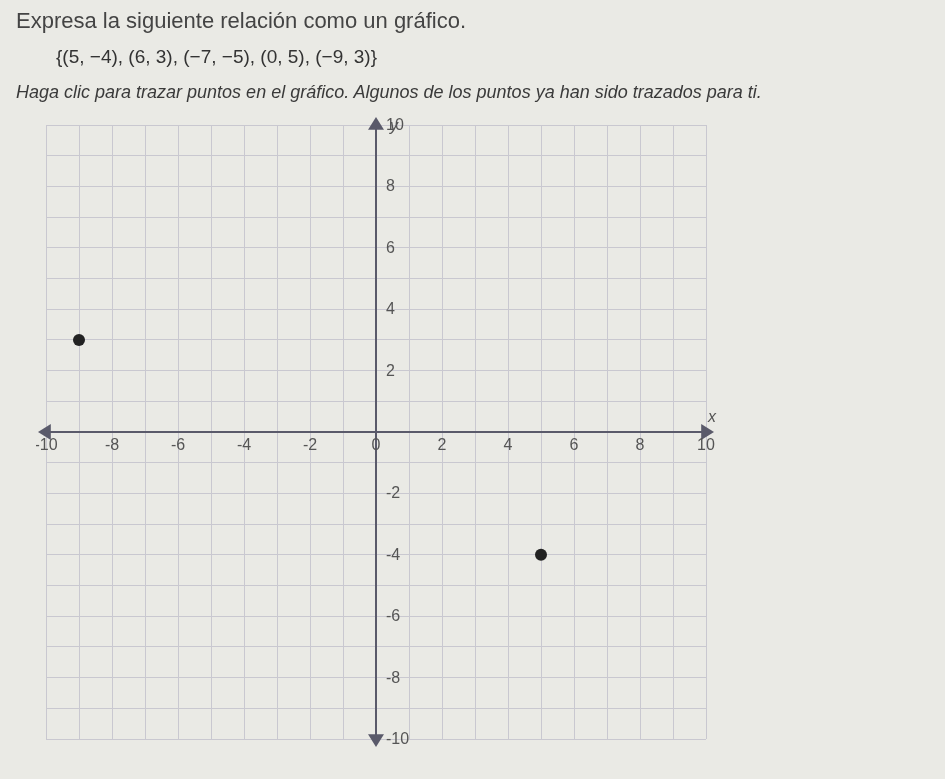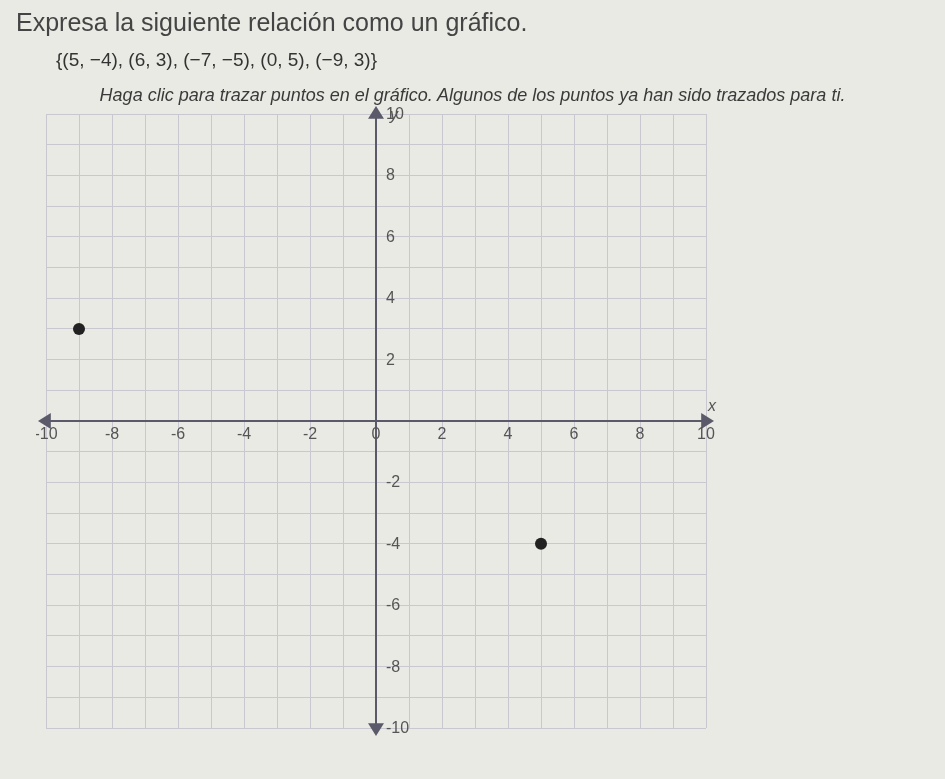--- a/index.html
+++ b/index.html
@@ -6,37 +6,37 @@
     body {
       width: 945px;
       height: 779px;
       font-family: Arial, Helvetica, sans-serif;
       background: #eaeae5;
       color: #333;
       padding: 8px 16px;
       overflow: hidden;
     }
     .prompt-line1 {
-      font-size: 25px;
+      font-size: 22px;
       color: #444;
       margin-bottom: 12px;
     }
     .equation {
       font-size: 19px;
       font-weight: normal;
       color: #333;
       margin-left: 40px;
       margin-bottom: 14px;
       font-family: "Arial", sans-serif;
     }
     .instruction {
       font-size: 18px;
       font-style: italic;
       color: #3a3a3a;
-      text-align: center;
+      margin-bottom: 14px;
     }
     .chart-wrap {
       position: relative;
       width: 700px;
       height: 640px;
       margin-left: 20px;
     }
     svg { display: block; }
     .grid-line { stroke: #c9c8d0; stroke-width: 1; shape-rendering: crispEdges; }
     .axis-line { stroke: #5a5a6a; stroke-width: 2; shape-rendering: crispEdges; }

